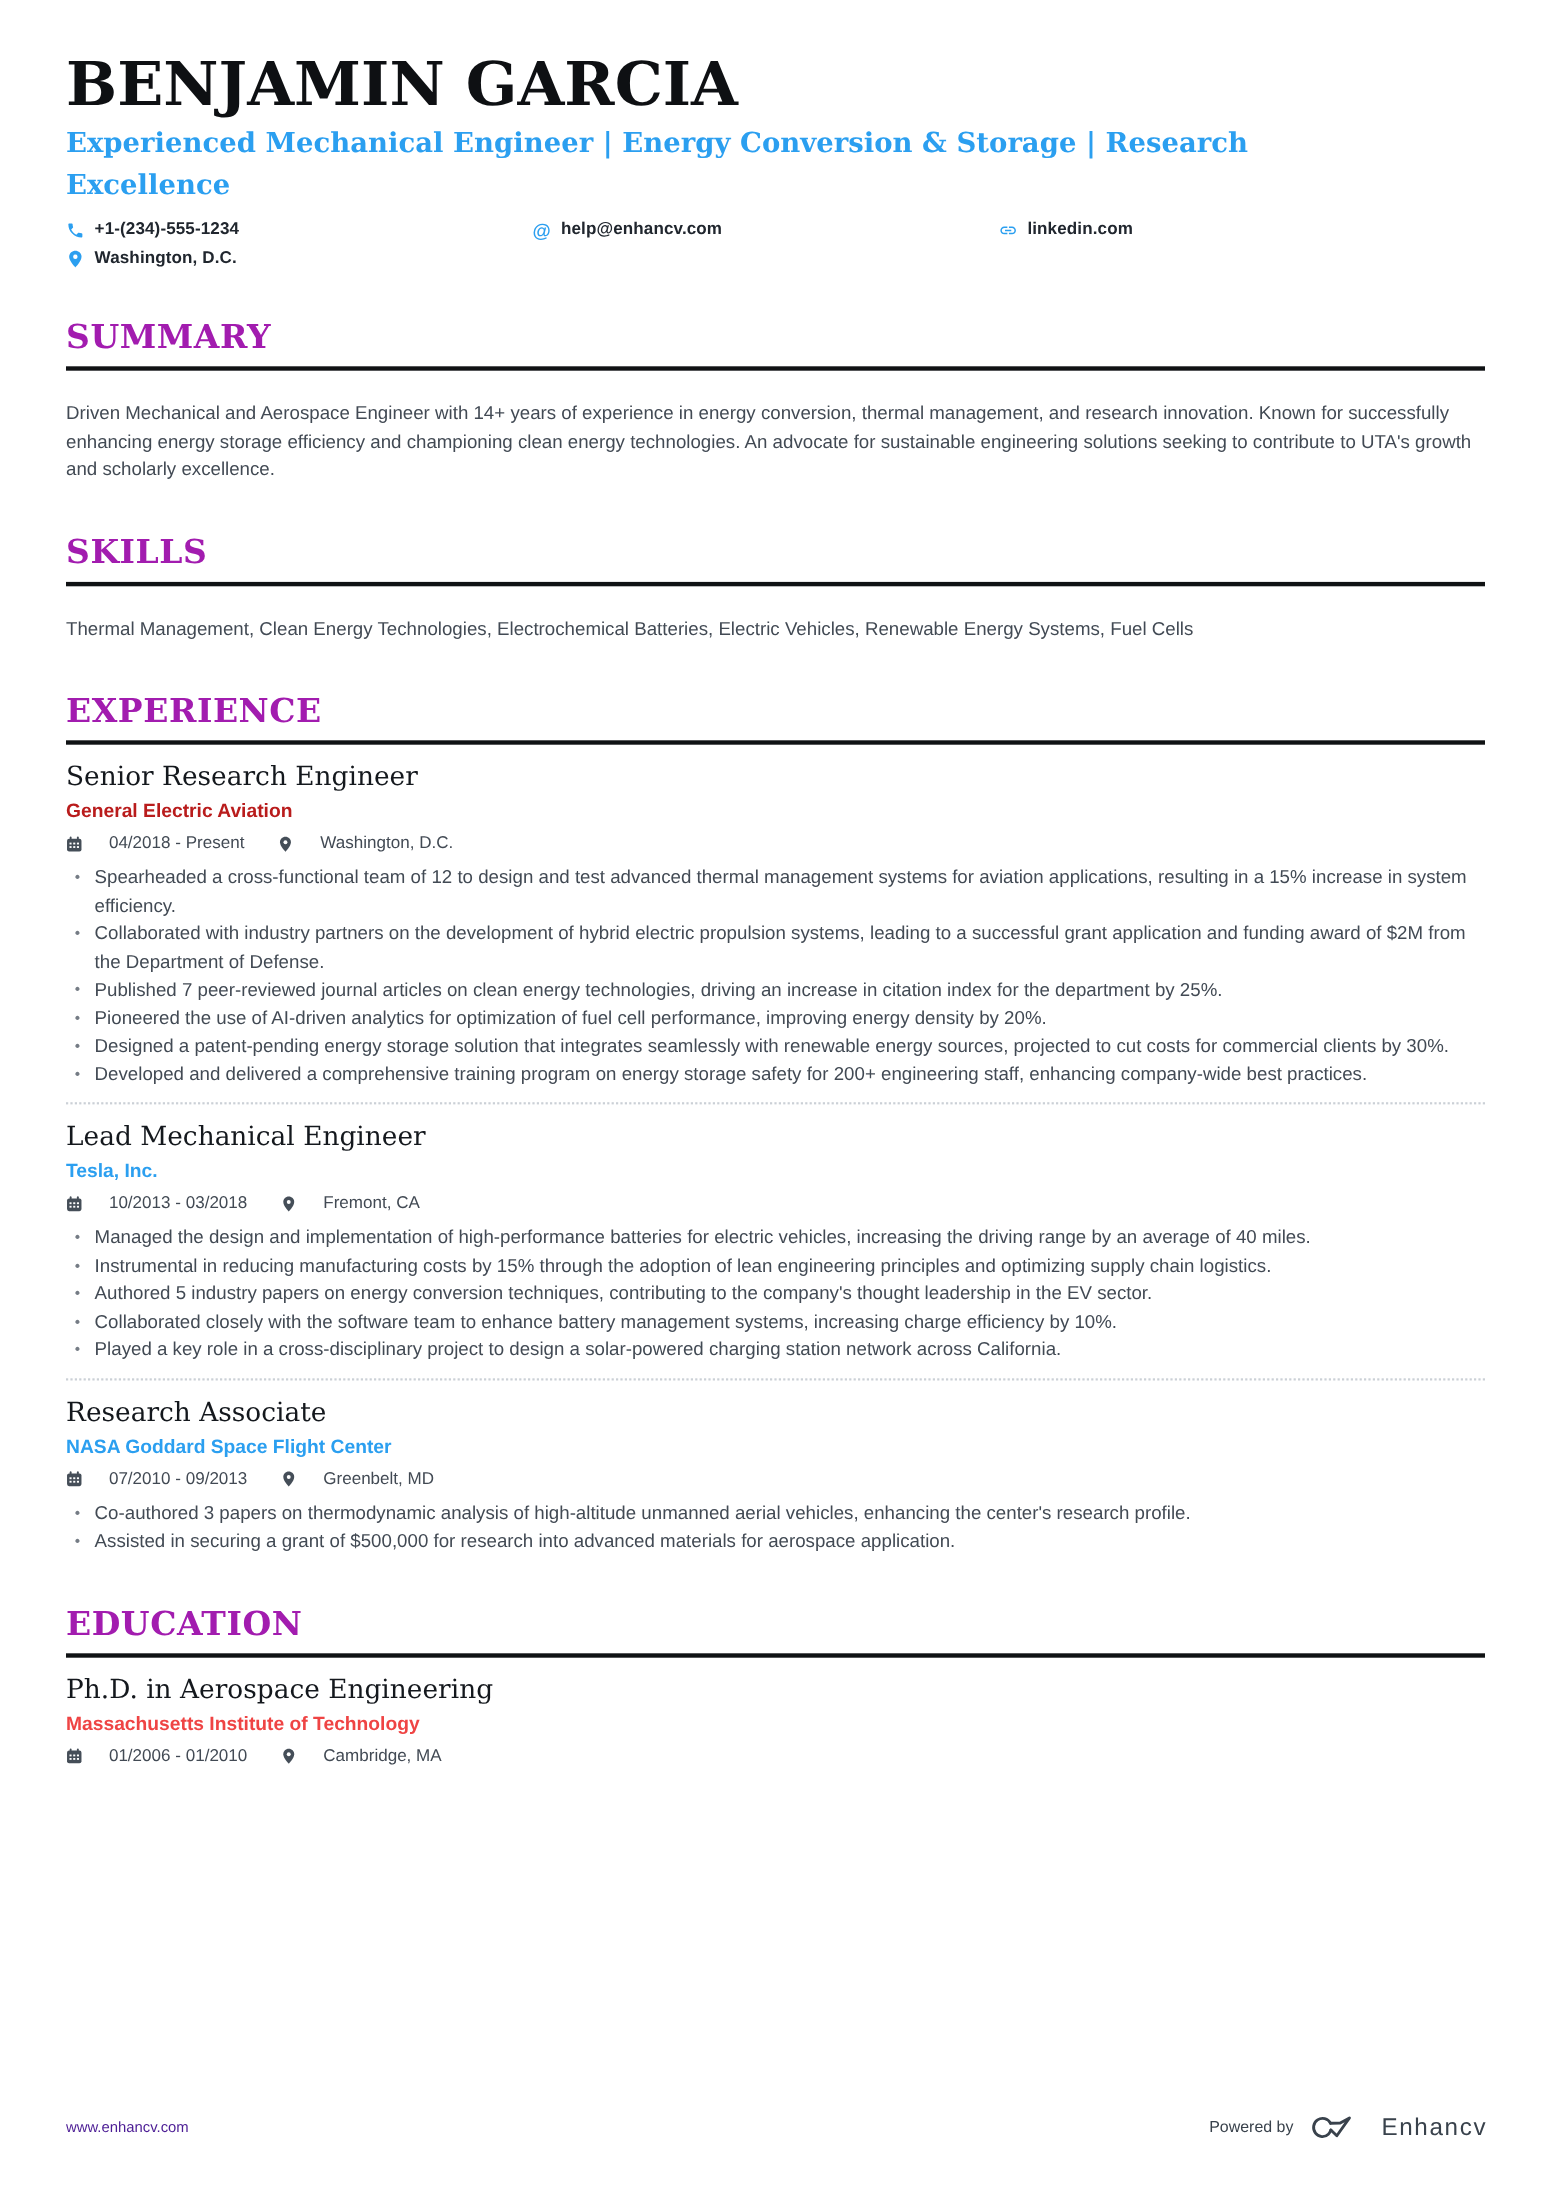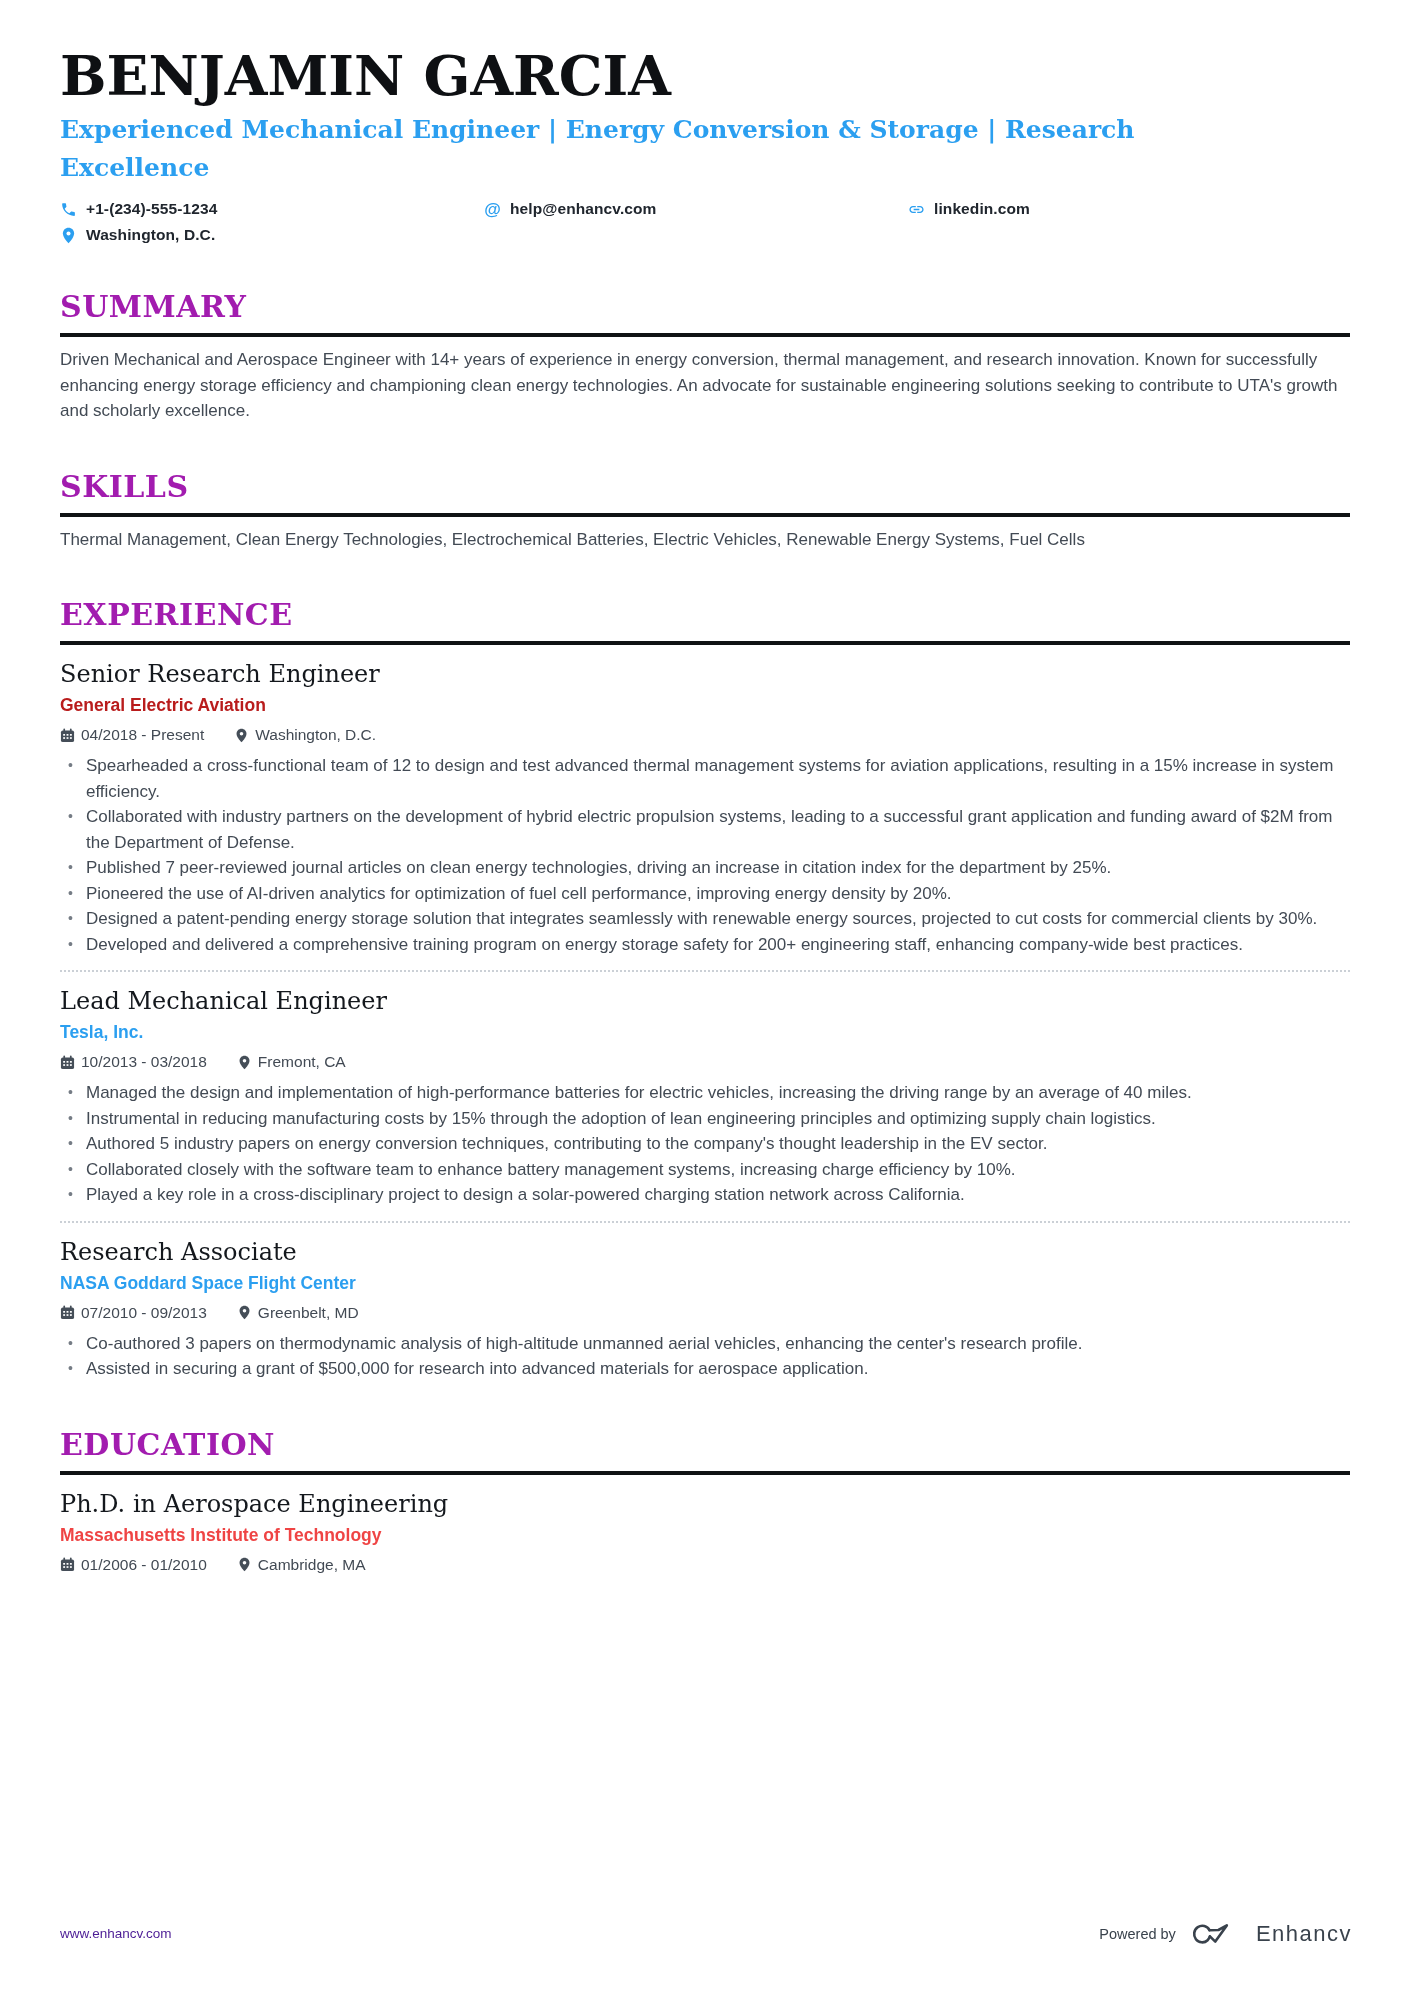--- a/index.html
+++ b/index.html
@@ -45,37 +45,37 @@
   .section { margin-top: 45px; }
   .section-title {
     font-family: "DejaVu Serif", serif;
     font-weight: bold;
     font-size: 30px;
     letter-spacing: 0.5px;
     color: #a21caf;
     padding-bottom: 9px;
     border-bottom: 4px solid #101214;
   }
-  .section-body { margin-top: 10px; font-size: 17px; line-height: 25.5px; color: #424a54; }
+  .section-body { margin-top: 26px; font-size: 17px; line-height: 25.5px; color: #424a54; }
 
   
   .job { margin-top: 15px; }
   .job-title, .degree-title {
     font-family: "DejaVu Serif", serif;
     font-weight: 500;
     font-size: 24px;
     color: #14181d;
   }
   .company {
     margin-top: 7px;
     font-size: 17.5px;
     font-weight: bold;
   }
   .meta { display: flex; align-items: center; gap: 30px; margin-top: 10px; }
-  .meta-item { display: flex; align-items: center; gap: 6px; font-size: 15.5px; color: #424a54; }
+  .meta-item { display: flex; align-items: center; gap: 24px; font-size: 15.5px; color: #424a54; }
   .micon { width: 15px; height: 15px; flex: 0 0 auto; }
   .bullets { list-style: none; margin-top: 9px; }
   .bullets li {
     position: relative;
     padding-left: 26px;
     font-size: 17px;
     line-height: 25.5px;
     color: #424a54;
   }
   .bullets li::before {

